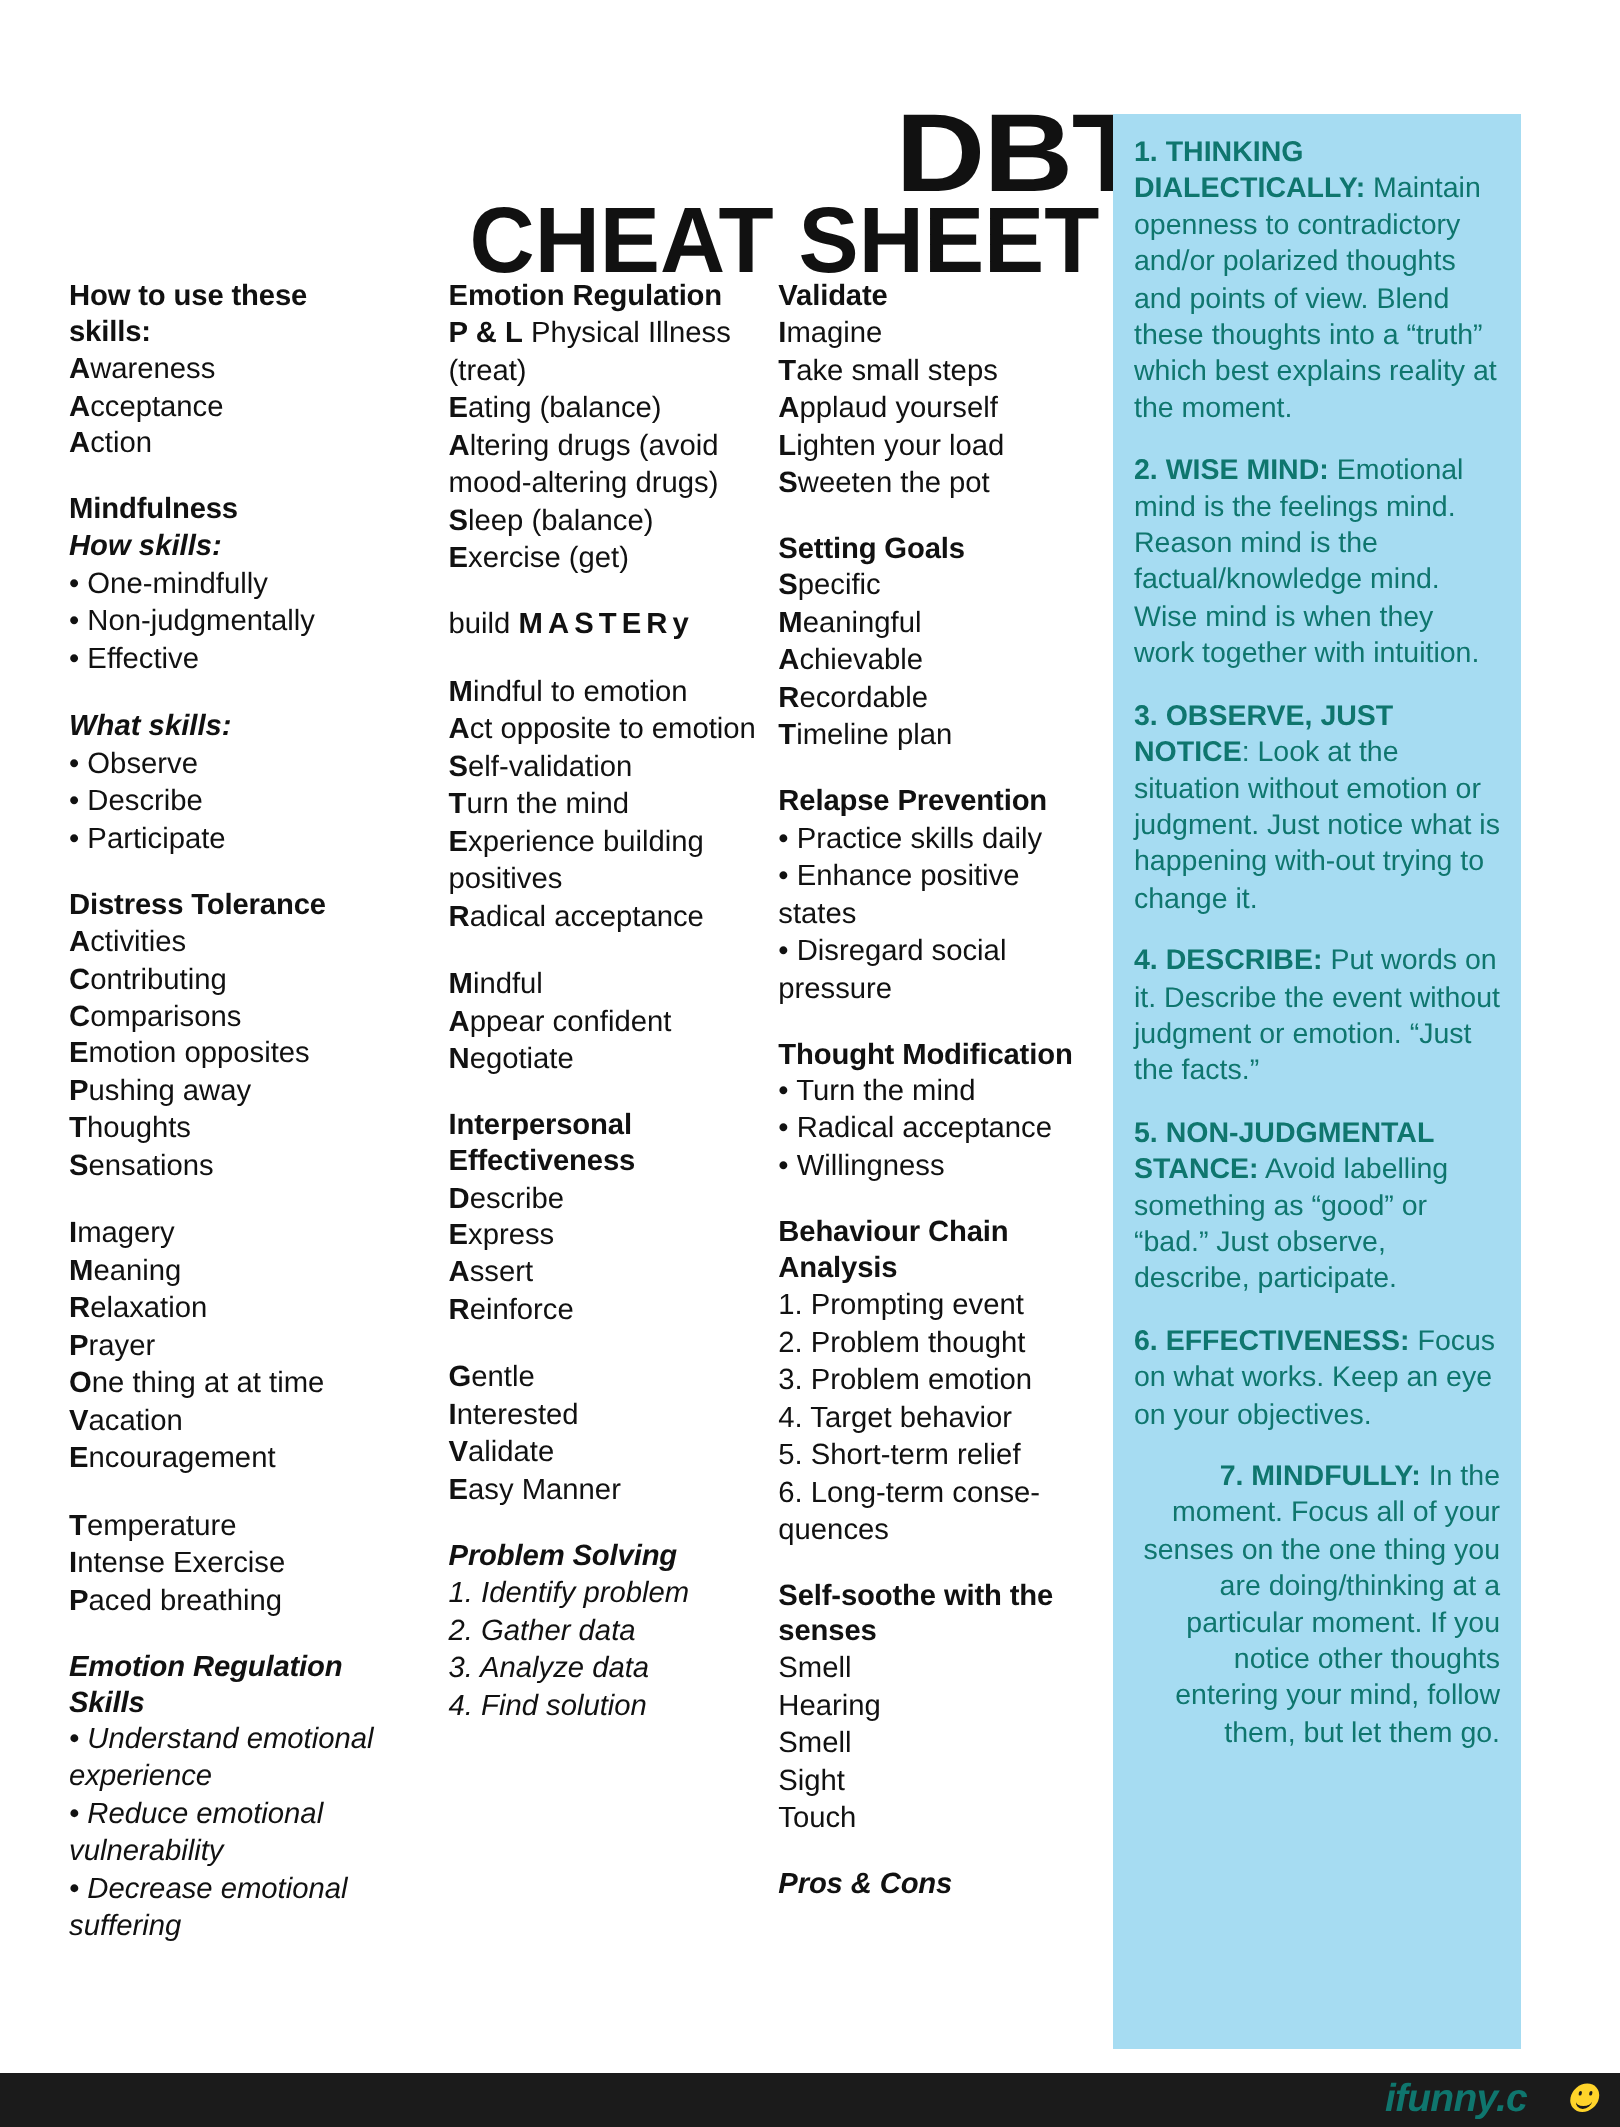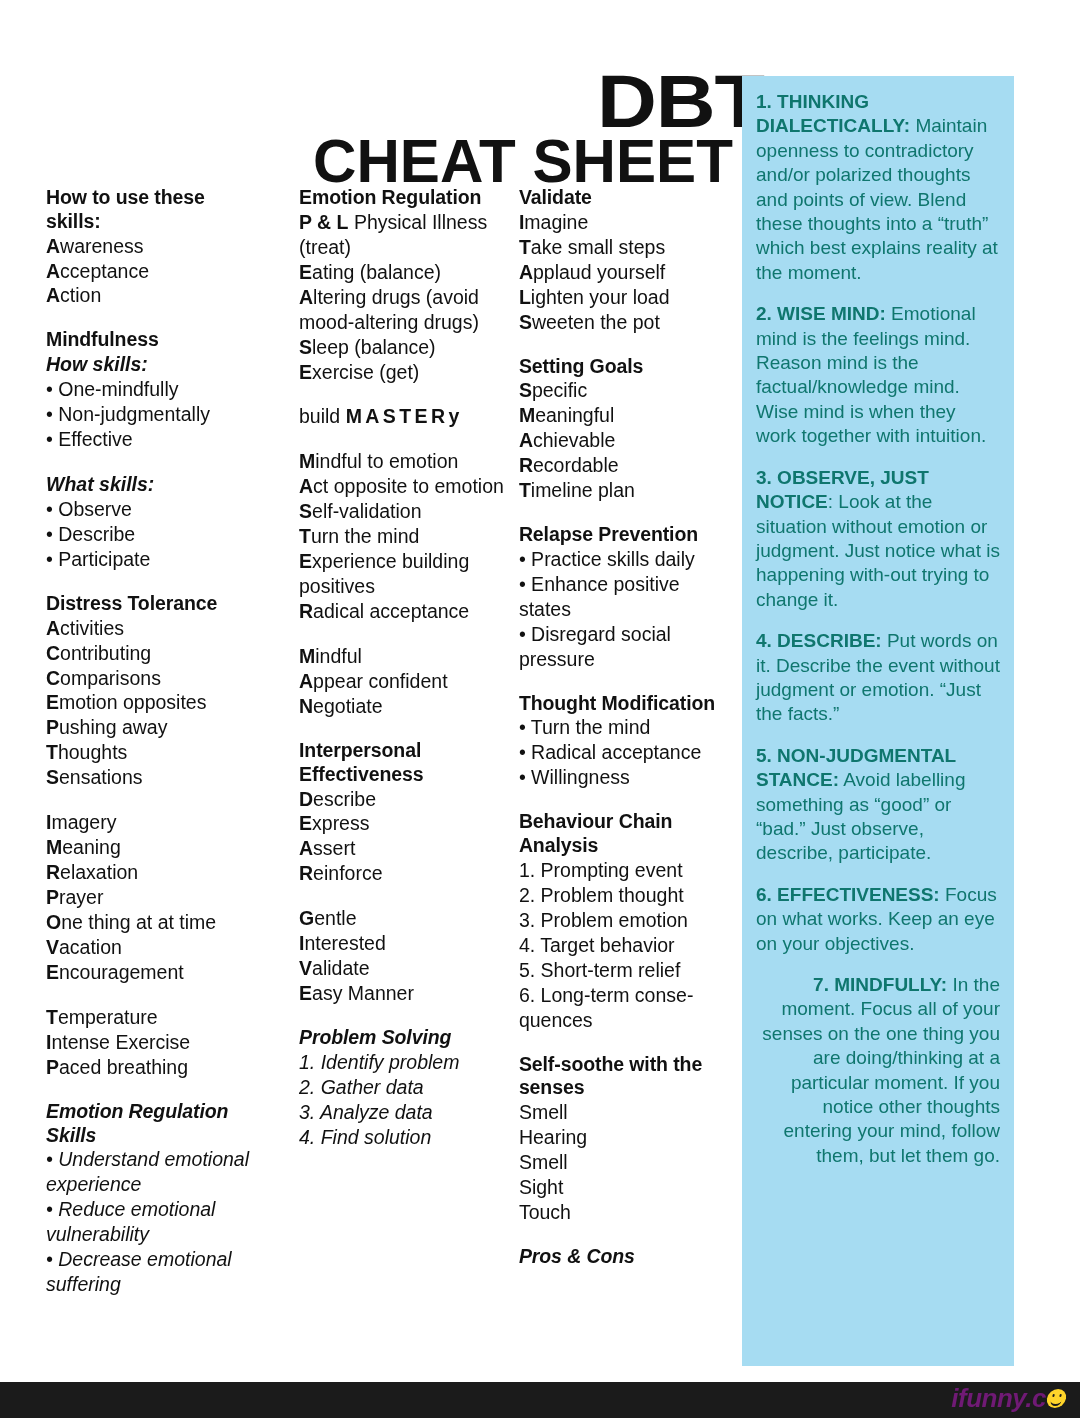--- a/index.html
+++ b/index.html
@@ -344,16 +344,16 @@
     </div>
     <div class="bp-item">
       <div class="bp-text"><b>6. EFFECTIVENESS:</b><span> Focus on what works. Keep an eye on your objectives.</span></div>
     </div>
     <div class="bp-item">
       <div class="bp-text"><b>7. MINDFULLY:</b><span> In the moment. Focus all of your senses on the one thing you are doing/thinking at a particular moment. If you notice other thoughts entering your mind, follow them, but let them go.</span></div>
     </div>
   </div>
 
 <div id="footer-bar" style="background: rgb(27, 27, 27);"></div>
-<div id="ifunny" style="color: #701a75;">
+<div id="ifunny" style="color: #0f766e; gap: 28px;">
   <span>ifunny.c</span>
   <span id="ifunny-smiley" style="background: rgb(255, 212, 42);"></span>
 </div>
 
 </body></html>

